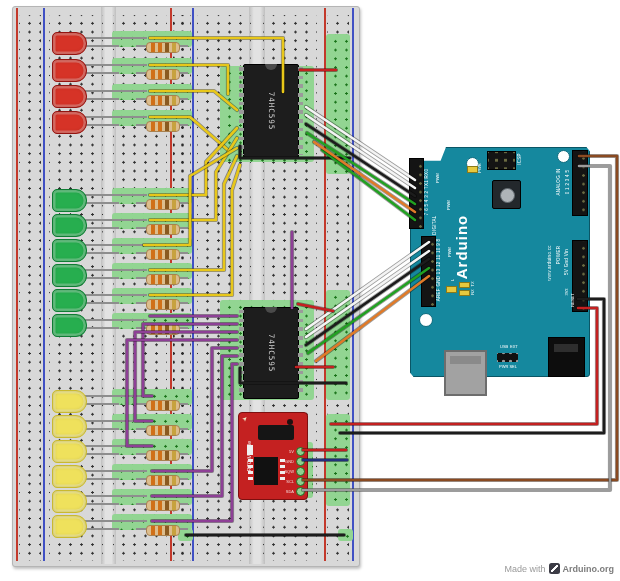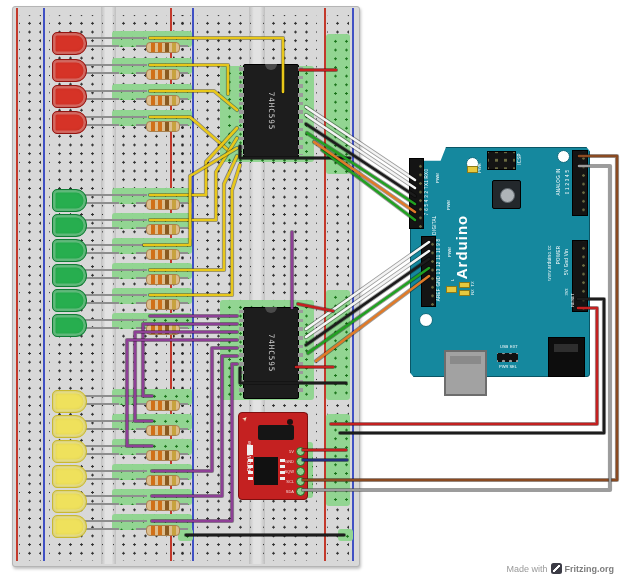--- a/index.html
+++ b/index.html
@@ -356,15 +356,15 @@
       <polyline points="331,424 597,424 597,308 578,308" fill="none" stroke="#c42020" stroke-width="2.6" stroke-linejoin="round" stroke-linecap="round"></polyline>
       <polyline points="303,460 347,460" fill="none" stroke="rgba(0,0,0,0.38)" stroke-width="4.2" stroke-linejoin="round" stroke-linecap="round"></polyline>
       <polyline points="303,460 347,460" fill="none" stroke="#23307c" stroke-width="2.6" stroke-linejoin="round" stroke-linecap="round"></polyline>
       <polyline points="303,480 617,480 617,156 579,156" fill="none" stroke="rgba(0,0,0,0.38)" stroke-width="4.2" stroke-linejoin="round" stroke-linecap="round"></polyline>
       <polyline points="303,480 617,480 617,156 579,156" fill="none" stroke="#8a4a21" stroke-width="2.6" stroke-linejoin="round" stroke-linecap="round"></polyline>
       <polyline points="303,490 610,490 610,166 579,166" fill="none" stroke="rgba(0,0,0,0.38)" stroke-width="4.2" stroke-linejoin="round" stroke-linecap="round"></polyline>
       <polyline points="303,490 610,490 610,166 579,166" fill="none" stroke="#9c9c9c" stroke-width="2.6" stroke-linejoin="round" stroke-linecap="round"></polyline>
     </svg>
 
   <div id="wm">
-    <span>Made with</span><span id="fzicon"></span><b>Fritzing.org</b>
+    <span>Made with</span><span id="fzicon"></span><b>Arduino.org</b>
   </div>
 </div>
 
 </body></html>

